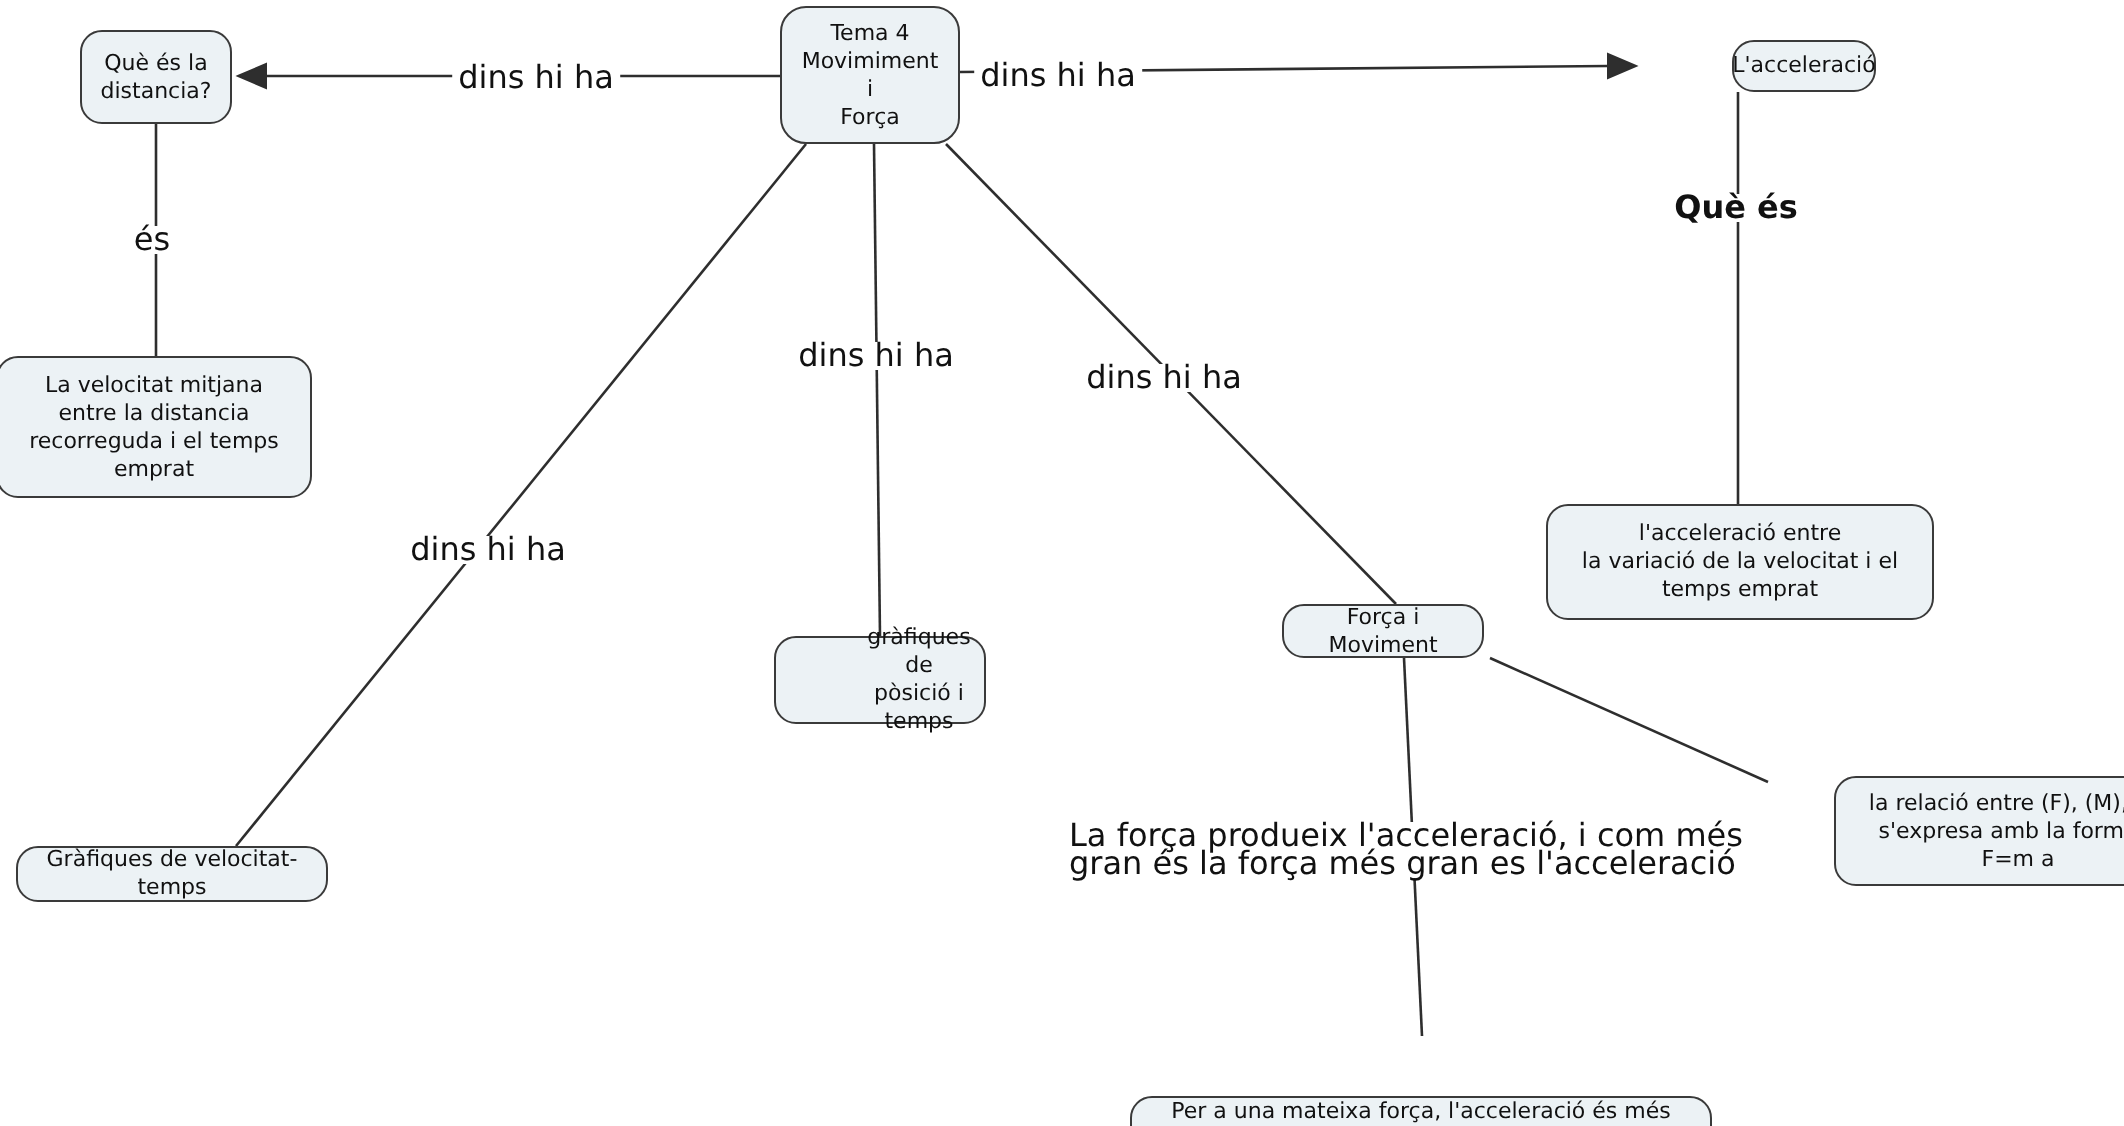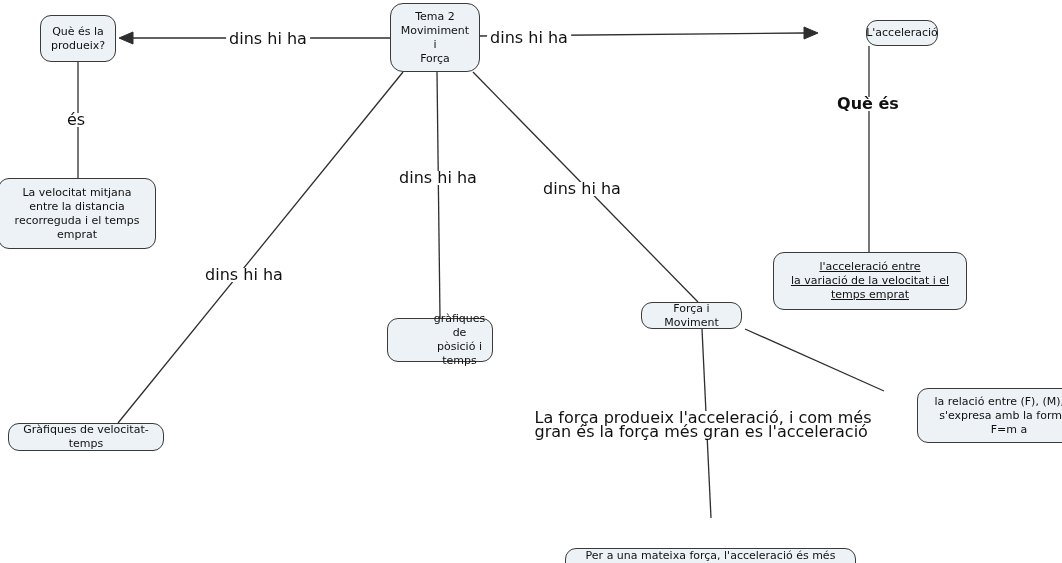--- a/index.html
+++ b/index.html
@@ -87,41 +87,41 @@
 
     <line x1="437" y1="72" x2="440" y2="318"></line>
 
     <line x1="473" y1="72" x2="698" y2="302"></line>
 
     <line x1="702" y1="329" x2="711" y2="518"></line>
 
     <line x1="745" y1="329" x2="884" y2="391"></line>
   </svg>
 
-  <div class="node" style="left:390px; top:3px; width:90px; height:69px; border-radius:13px;">Tema 2
+  <div class="node" style="left:390px; top:3px; width:90px; height:69px; border-radius:13px;">Tema 4
 Movimiment
 i
 Força</div>
 
   <div class="node" style="left:40px; top:15px; width:76px; height:47px;">Què és la
-produeix?</div>
+distancia?</div>
 
   <div class="node" style="left:866px; top:20px; width:72px; height:26px;">L'acceleració</div>
 
   <div class="node" style="left:-2px; top:178px; width:158px; height:71px;">La velocitat mitjana
 entre la distancia
 recorreguda i el temps
 emprat</div>
 
   <div class="node" style="left:387px; top:318px; width:106px; height:44px;padding-left:42px;">gràfiques de
 pòsició i temps</div>
 
   <div class="node" style="left:641px; top:302px; width:101px; height:27px;">Força i Moviment</div>
 
-  <div class="node" style="left:773px; top:252px; width:194px; height:58px;text-decoration:underline;">l'acceleració entre
+  <div class="node" style="left:773px; top:252px; width:194px; height:58px;">l'acceleració entre
 la variació de la velocitat i el
 temps emprat</div>
 
   <div class="node" style="left:8px; top:423px; width:156px; height:28px;">Gràfiques de velocitat-temps</div>
 
   <div class="node" style="left:871px; top:388px; width:184px; height:55px;margin-left:46px;">la relació entre (F), (M), (A)
 s'expresa amb la formula
 F=m a</div>
 
   <div class="node" style="left:565px; top:548px; width:291px; height:29px;">Per a una mateixa força, l'acceleració és més

